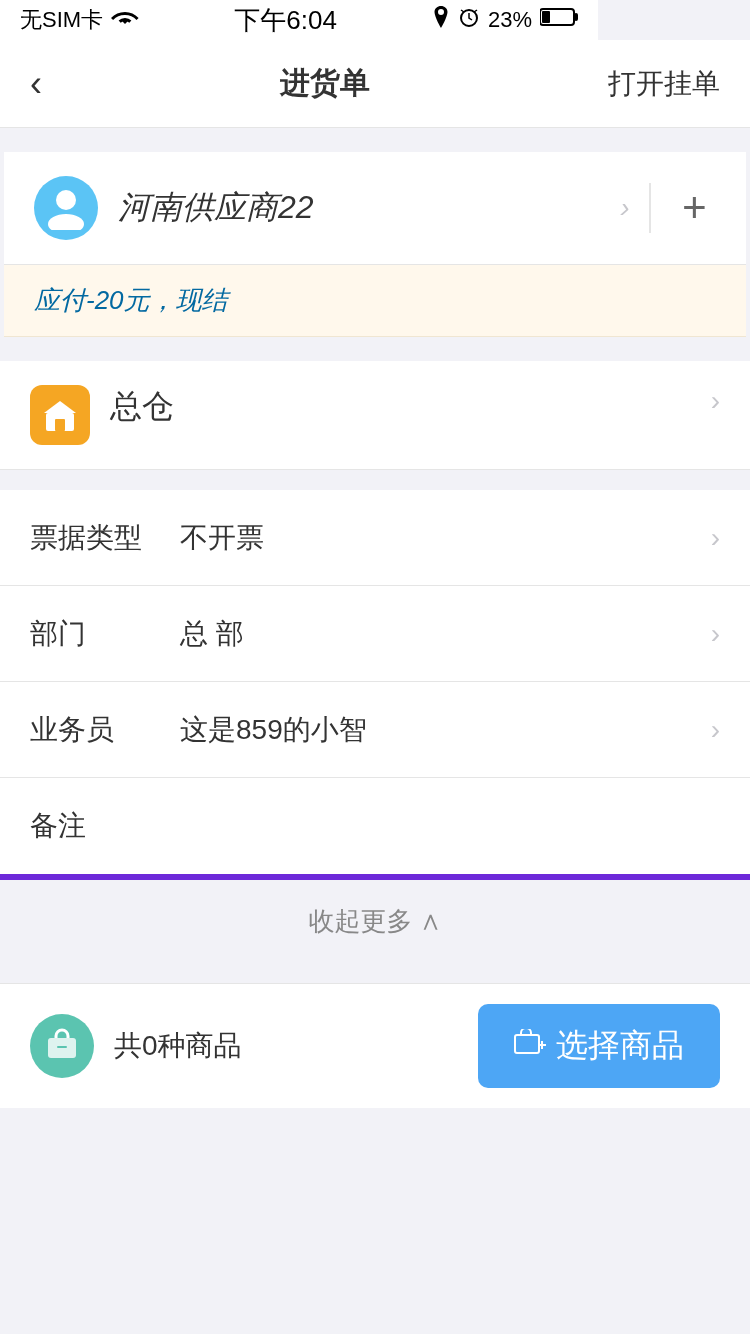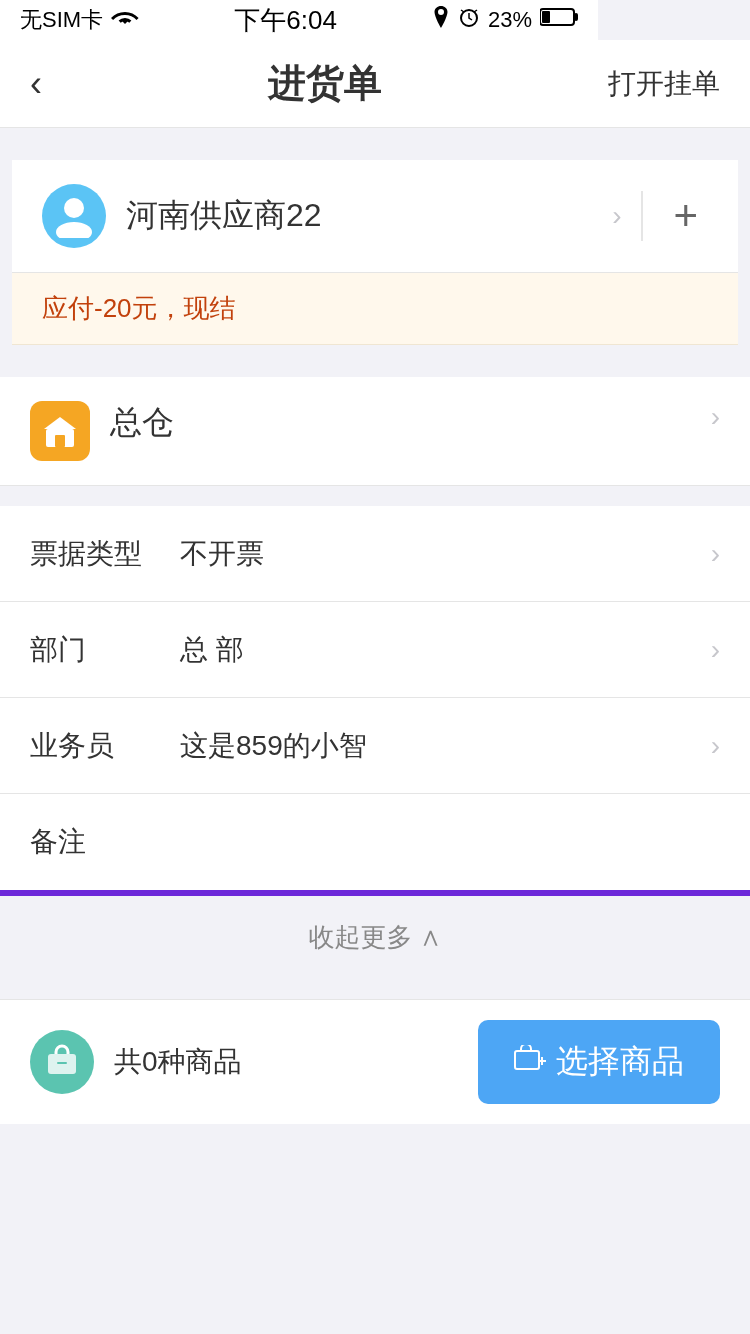--- a/index.html
+++ b/index.html
@@ -53,39 +53,40 @@
       justify-content: space-between;
       padding: 0 30px;
       border-bottom: 1px solid #e5e5e5;
     }
     .nav-back {
       font-size: 36px;
       color: #333;
       cursor: pointer;
     }
     .nav-title {
-      font-size: 38px;
+      font-size: 30px;
       font-weight: 600;
       color: #333;
     }
     .nav-action {
       font-size: 28px;
       color: #333;
     }
 
     
     .section-divider {
       height: 20px;
       background: #f2f2f7;
     }
 
     
     .card {
       background: #fff;
-      margin: 12px;
+      margin: 4px;
+      font-style: italic;
     }
 
     
     .supplier-row {
       display: flex;
       align-items: center;
       padding: 24px 30px;
       border-bottom: 1px solid #e5e5e5;
       background: #fff;
     }
@@ -120,21 +121,21 @@
       font-size: 28px;
       color: #c7c7cc;
       margin-left: 10px;
     }
 
     
     .notice-banner {
       background: #fff8ec;
       padding: 18px 30px;
       font-size: 26px;
-      color: #c2410c;
+      color: #0369a1;
       border-bottom: 1px solid #f0e6d2;
     }
 
     
     .form-section {
       background: #fff;
     }
     .form-row {
       display: flex;
       align-items: center;

